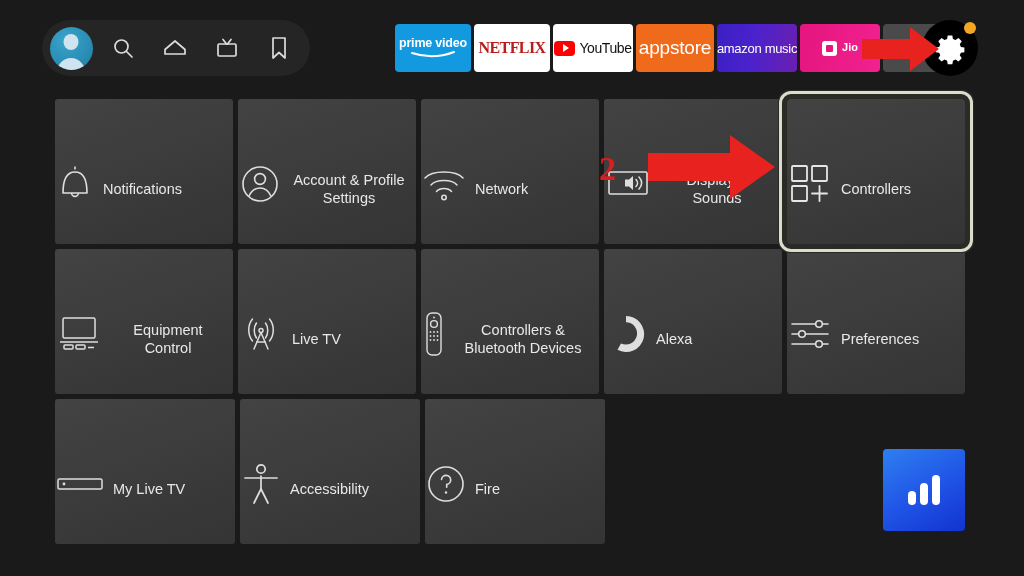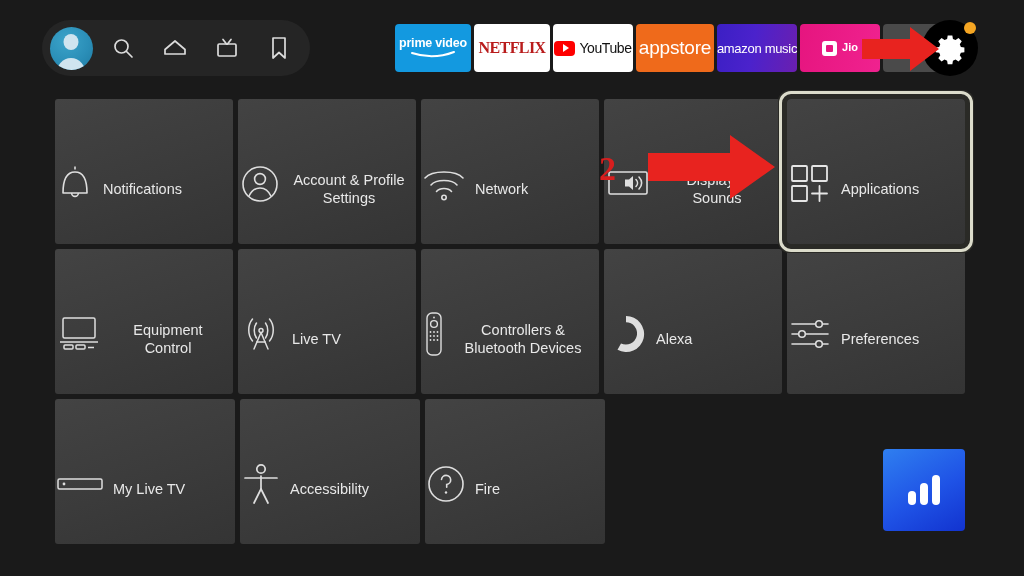--- a/index.html
+++ b/index.html
@@ -401,21 +401,21 @@
 
       <div class="tile selected">
         <div class="ticon">
           <svg width="46" height="44" viewBox="0 0 46 44" fill="none" stroke="#e6e6e6" stroke-width="1.8">
             <rect x="5" y="4" width="15" height="15" rx="1"></rect>
             <rect x="25" y="4" width="15" height="15" rx="1"></rect>
             <rect x="5" y="24" width="15" height="15" rx="1"></rect>
             <path d="M32.5 24 L32.5 39 M25 31.5 L40 31.5" stroke-linecap="round"></path>
           </svg>
         </div>
-        <div class="tlabel">Applications</div>
+        <div class="tlabel">Controllers</div>
       </div>
 
     </div>
 
     <div class="grid-row">
 
       <div class="tile">
         <div class="ticon">
           <svg width="48" height="38" viewBox="0 0 48 38" fill="none" stroke="#dedede" stroke-width="1.5" stroke-linejoin="round">
             <rect x="8" y="3" width="32" height="20" rx="1.5"></rect>

